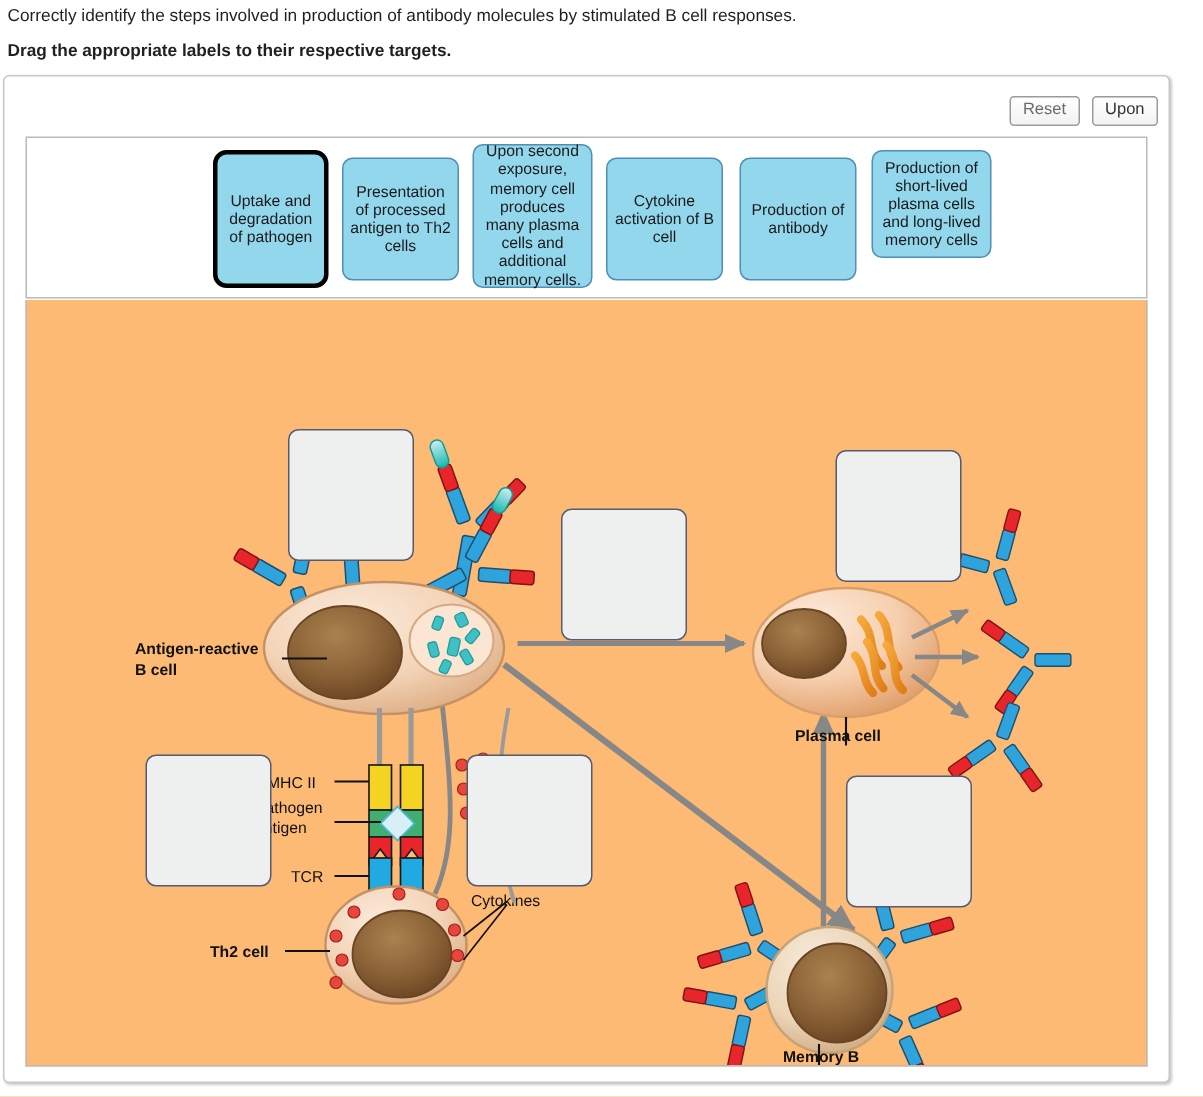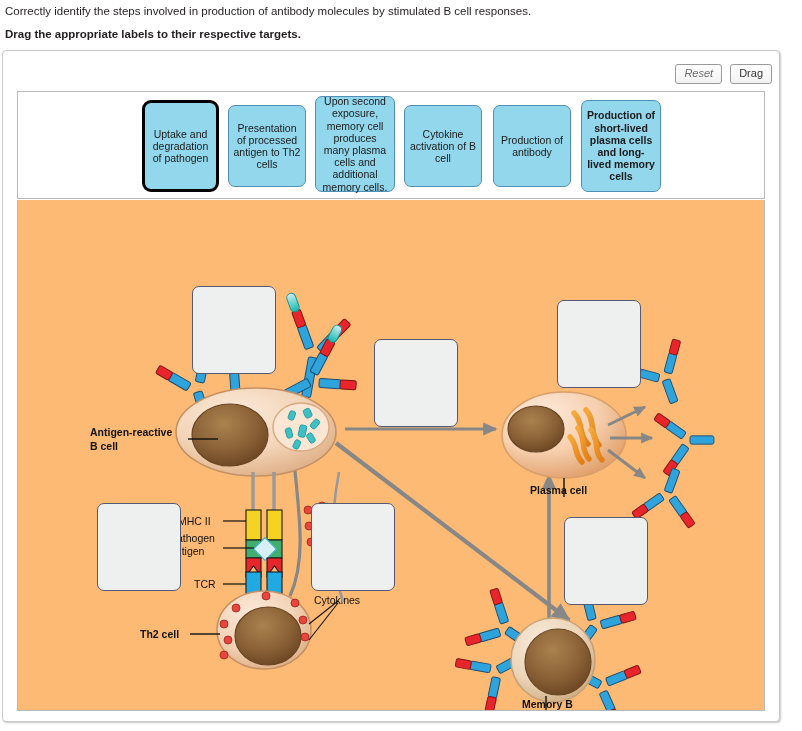--- a/index.html
+++ b/index.html
@@ -38,21 +38,21 @@
   .tool-btn{
     font-family:"Liberation Sans", sans-serif;
     font-size:11px;color:#333;
     background:linear-gradient(#ffffff,#f2f2f2);
     border:1px solid #9a9a9a;
     border-radius:3px;
     padding:2px 8px 3px 8px;
     line-height:13px;
     cursor:pointer;
   }
-  #reset-button{color:#6b6b6b;font-style:italic;}
+  #reset-button{color:#6b6b6b;}
 
   
   #label-bank{
     position:absolute;left:14px;top:40px;width:748px;height:108px;
     border:1px solid #b9b9b9;
     box-sizing:border-box;
     background:#ffffff;
   }
   #label-bank-inner{
     position:absolute;left:0;top:0;width:100%;height:100%;
@@ -114,41 +114,41 @@
 </head>
 <body>
 
 <div id="question-stem">Correctly identify the steps involved in production of antibody molecules by stimulated B cell responses.</div>
 <div id="question-instruction">Drag the appropriate labels to their respective targets.</div>
 
 <div id="activity-frame">
 
   <div id="toolbar">
     <button class="tool-btn" id="reset-button">Reset</button>
-    <button class="tool-btn" id="help-button">Drag</button>
+    <button class="tool-btn" id="help-button">Upon</button>
   </div>
 
   <div id="label-bank">
     <div id="label-bank-inner">
         <div class="drag-label selected" style="left: 124px; top: 8px; width: 77px; height: 92px; align-items: center;">
           <span>Uptake and degradation of pathogen</span>
         </div>
         <div class="drag-label" style="left: 210px; top: 13px; width: 78px; height: 82px; justify-content: flex-end;">
           <span>Presentation of processed antigen to Th2 cells</span>
         </div>
         <div class="drag-label" style="left: 297px; top: 4px; width: 80px; height: 96px;">
           <span>Upon second exposure, memory cell produces many plasma cells and additional memory cells.</span>
         </div>
         <div class="drag-label" style="left: 386px; top: 13px; width: 78px; height: 82px;">
           <span>Cytokine activation of B cell</span>
         </div>
         <div class="drag-label" style="left: 475px; top: 13px; width: 78px; height: 82px;">
           <span>Production of antibody</span>
         </div>
-        <div class="drag-label" style="left: 563px; top: 8px; width: 80px; height: 92px; font-weight: bold;">
+        <div class="drag-label" style="left: 563px; top: 8px; width: 80px; height: 72px;">
           <span>Production of short-lived plasma cells and long-lived memory cells</span>
         </div>
       </div>
   </div>
 
   <div id="diagram-canvas">
 
     <div id="drop-target-layer">
         <div class="drop-target" style="left: 174px; top: 86px; width: 84px; height: 88px;"></div>
         <div class="drop-target" style="left: 356px; top: 139px; width: 84px; height: 88px;"></div>

